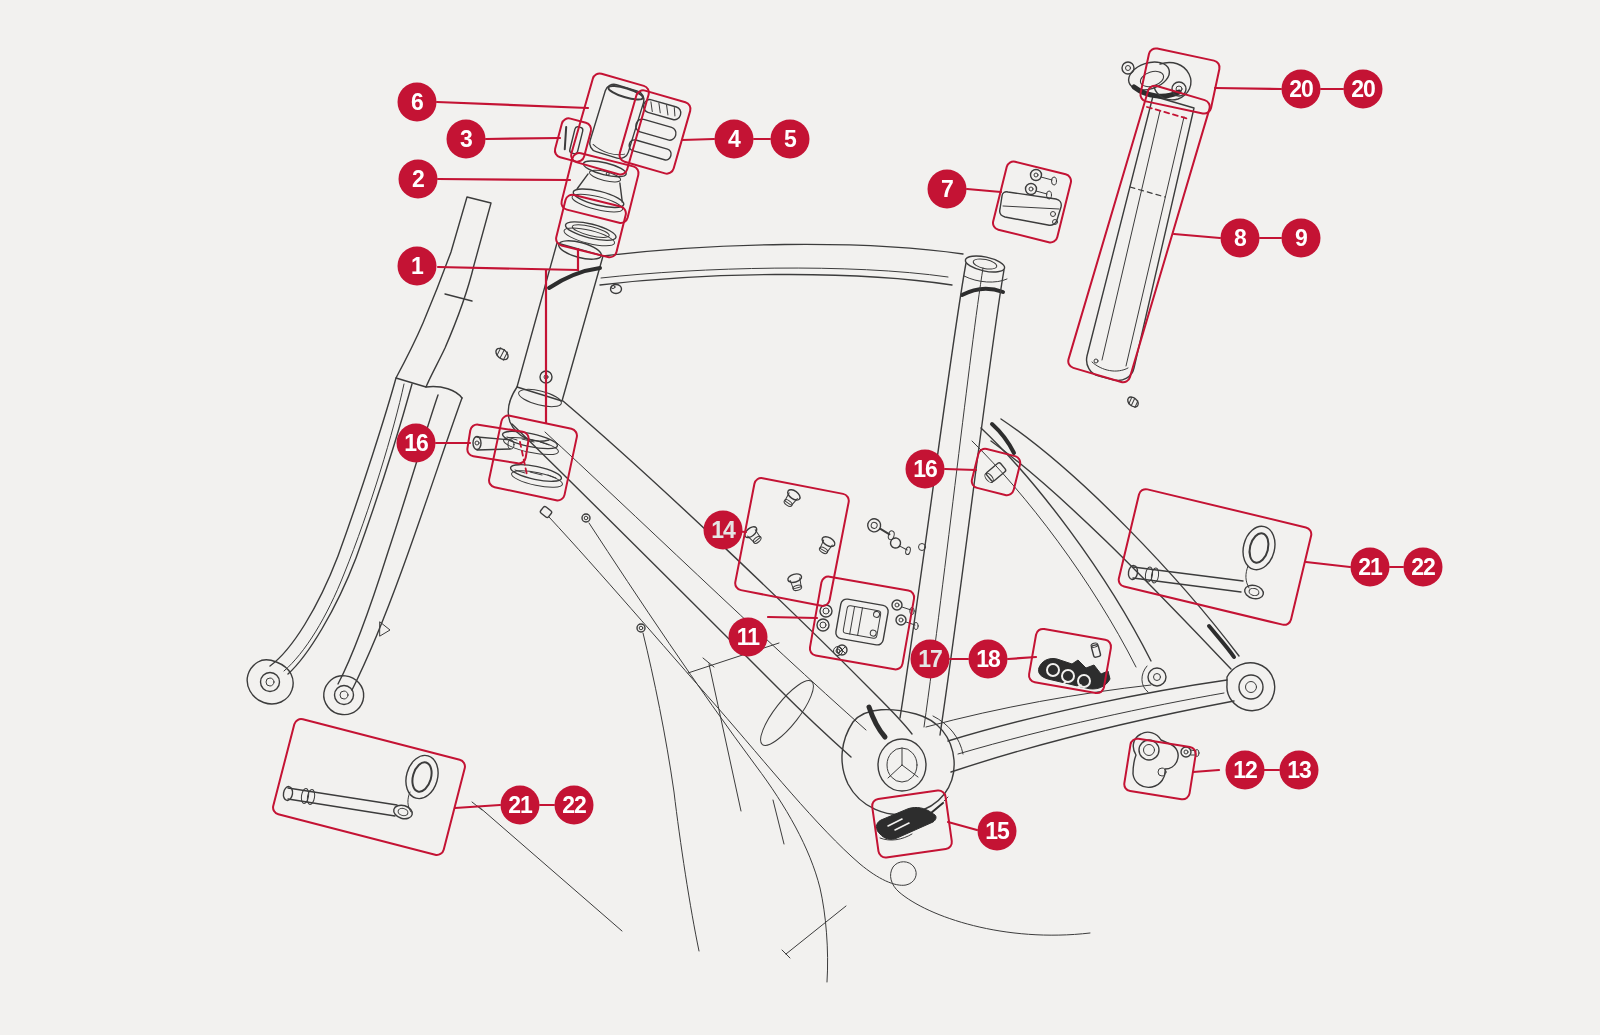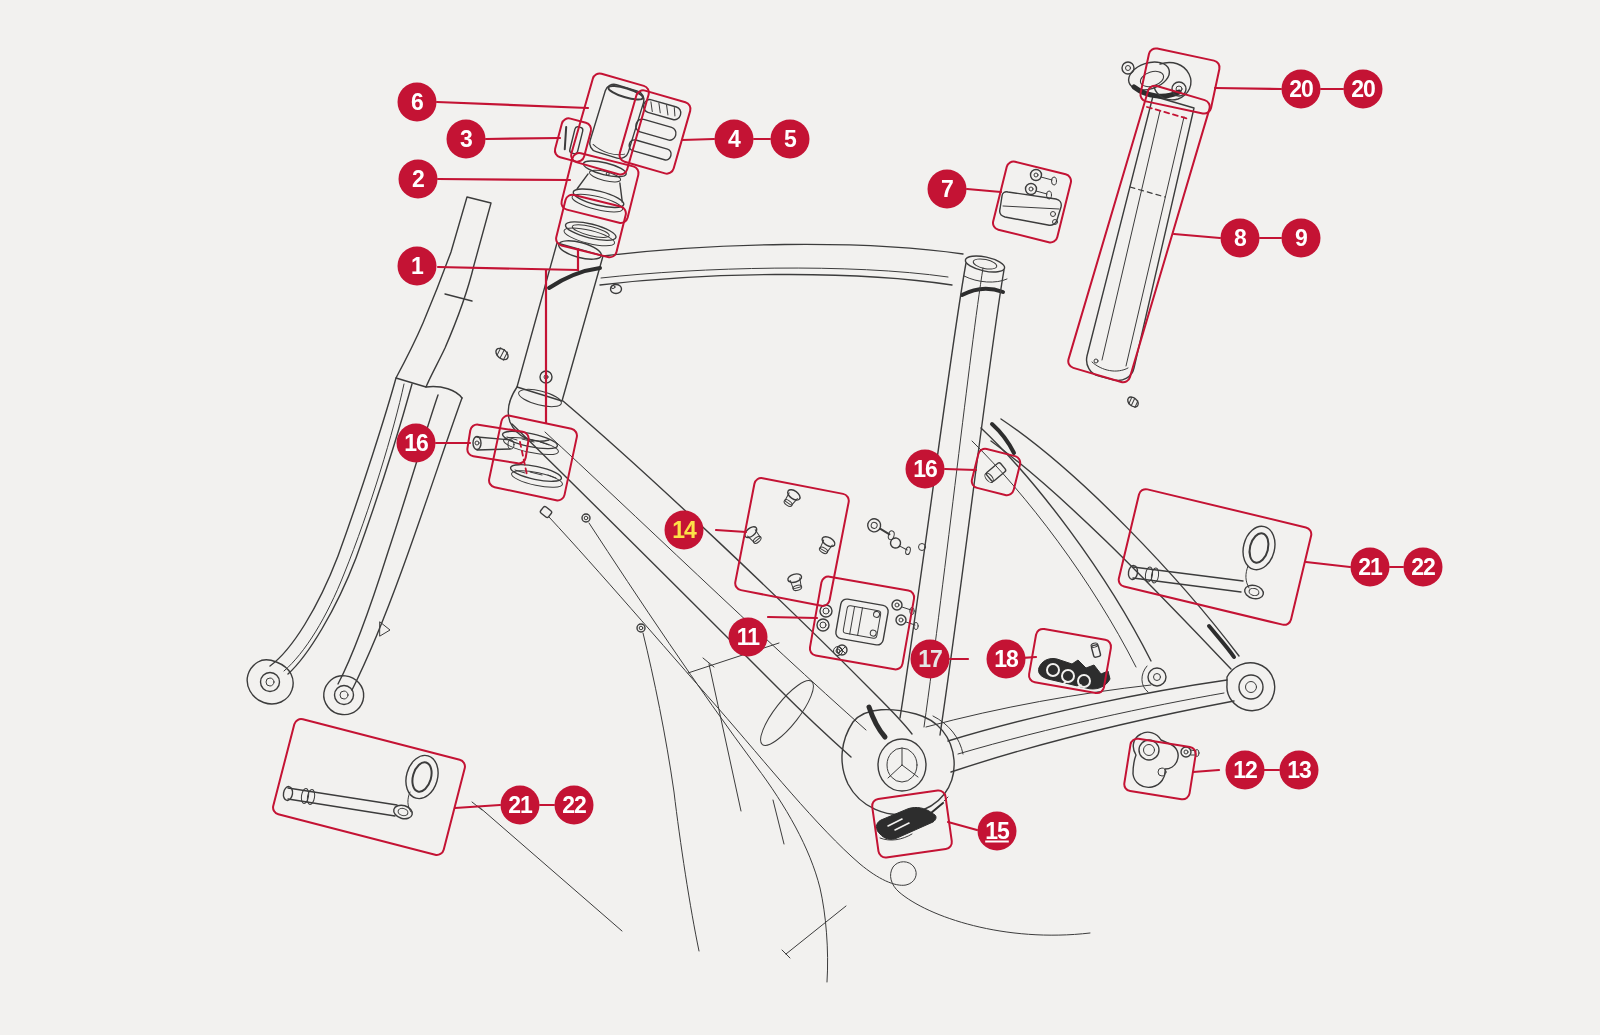--- a/index.html
+++ b/index.html
@@ -402,24 +402,24 @@
     <div class="badge" style="left: 734px; top: 139px; color: rgb(255, 255, 255);">4</div>
     <div class="badge" style="left: 790px; top: 139px; color: rgb(255, 255, 255);">5</div>
     <div class="badge" style="left: 417px; top: 266px; color: rgb(255, 255, 255);">1</div>
     <div class="badge" style="left: 947px; top: 189px; color: rgb(255, 255, 255);">7</div>
     <div class="badge" style="left: 1301px; top: 89px; color: rgb(255, 255, 255);">20</div>
     <div class="badge" style="left: 1363px; top: 89px; color: rgb(255, 255, 255);">20</div>
     <div class="badge" style="left: 1240px; top: 238px; color: rgb(255, 255, 255);">8</div>
     <div class="badge" style="left: 1301px; top: 238px; color: rgb(255, 255, 255);">9</div>
     <div class="badge" style="left: 416px; top: 443px; color: rgb(255, 255, 255);">16</div>
     <div class="badge" style="left: 925px; top: 469px; color: rgb(255, 255, 255);">16</div>
-    <div class="badge" style="left: 684px; top: 530px; color: #fde047;">14</div>
+    <div class="badge" style="left: 723px; top: 530px; color: #e5e5e5;">14</div>
     <div class="badge" style="left: 748px; top: 637px; color: rgb(255, 255, 255);">11</div>
     <div class="badge" style="left: 930px; top: 659px; color: #e5e5e5;">17</div>
-    <div class="badge" style="left: 988px; top: 659px; color: rgb(255, 255, 255); margin-left: 18px;">18</div>
+    <div class="badge" style="left: 988px; top: 659px; color: rgb(255, 255, 255);">18</div>
     <div class="badge" style="left: 1370px; top: 567px; color: rgb(255, 255, 255);">21</div>
     <div class="badge" style="left: 1423px; top: 567px; color: rgb(255, 255, 255);">22</div>
     <div class="badge" style="left: 1239px; top: 770px; color: rgb(255, 255, 255); margin-left: 6px;">12</div>
     <div class="badge" style="left: 1299px; top: 770px; color: #ffffff;">13</div>
-    <div class="badge" style="left: 997px; top: 831px; color: rgb(255, 255, 255); text-decoration: underline;">15</div>
+    <div class="badge" style="left: 997px; top: 831px; color: rgb(255, 255, 255);">15</div>
     <div class="badge" style="left: 520px; top: 805px; color: rgb(255, 255, 255);">21</div>
     <div class="badge" style="left: 574px; top: 805px; color: rgb(255, 255, 255);">22</div>
   </div>
 
 </body></html>

